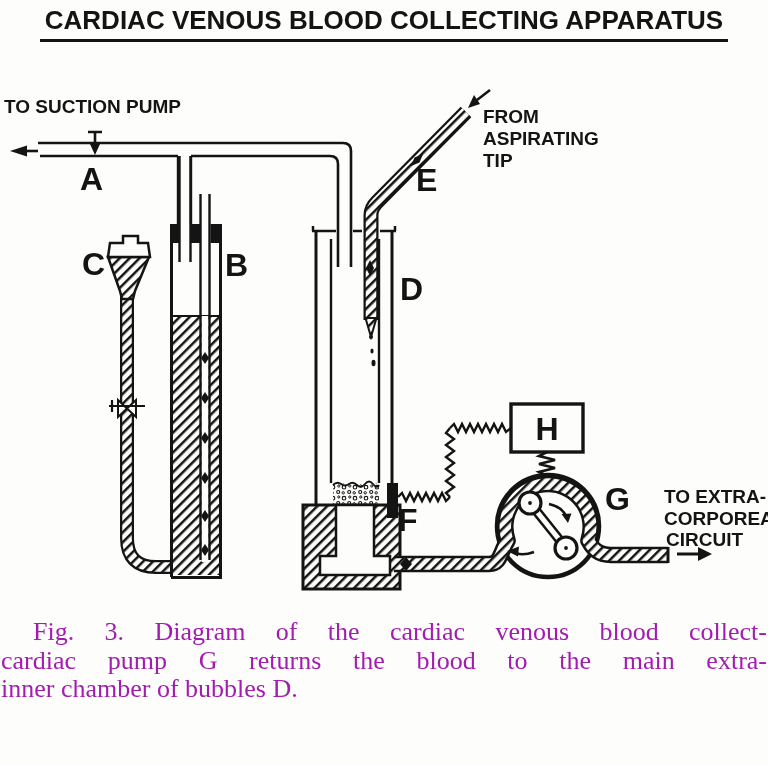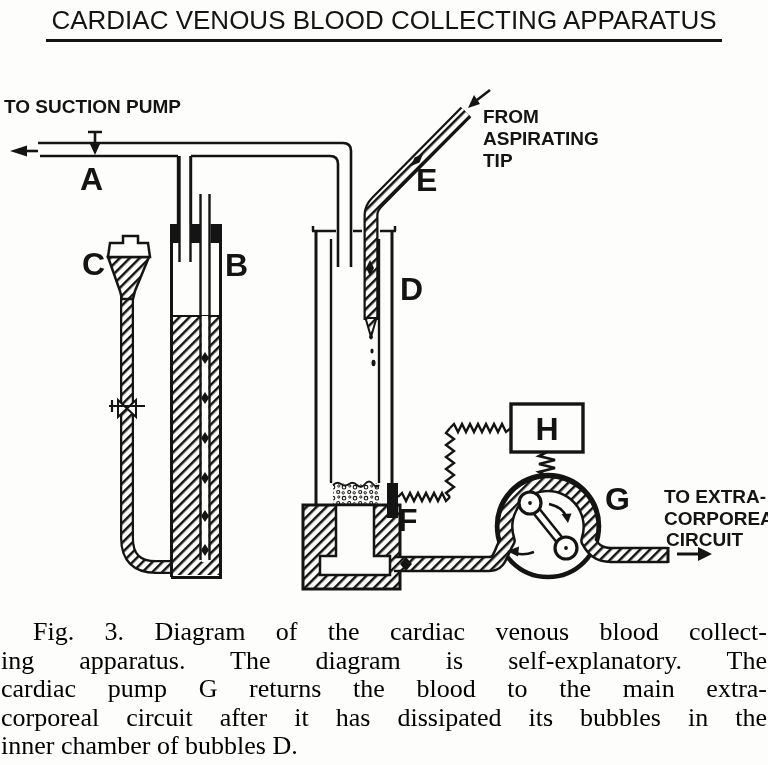--- a/index.html
+++ b/index.html
@@ -1,26 +1,26 @@
 <!DOCTYPE html>
 <html><head>
 <meta charset="utf-8">
 <style>
   html,body{margin:0;padding:0;background:#f6f6f4;}
   #page{position:relative;width:768px;height:765px;background:#fdfdfb;overflow:hidden;
         font-family:"Liberation Sans",sans-serif;color:#141414;}
   #title-wrap{position:absolute;top:5px;left:0;width:768px;text-align:center;}
-  #title-wrap span{display:inline-block;font-size:26px;font-weight:normal;letter-spacing:0px;
+  #title-wrap span{display:inline-block;font-size:26px;font-weight:bold;letter-spacing:0px;
         padding:0 5px 3px 5px;border-bottom:3px solid #141414;white-space:nowrap;}
   #diagram{position:absolute;top:0;left:0;}
   .hand{font-family:"Liberation Sans",sans-serif;font-weight:bold;fill:#141414;}
   .ann{font-size:19px;letter-spacing:0px;}
   .part{font-size:32px;}
   #caption{position:absolute;top:618px;left:0;width:766px;padding:0 1px;
-        font-family:"Liberation Serif",serif;font-size:26px;line-height:28.6px;color:#000000;}
+        font-family:"Liberation Serif",serif;font-size:26px;line-height:28.6px;color:#a21caf;}
   .cap-line{text-align:justify;text-align-last:justify;white-space:nowrap;}
   .cap-line.first{padding-left:32px;}
   .cap-line.last{text-align-last:left;white-space:normal;}
 </style>
 </head>
 <body>
 
 <div id="page">
 
   <div id="title-wrap">
@@ -159,19 +159,17 @@
       <path d="M677,554 H699" stroke="#141414" stroke-width="3" fill="none"></path>
       <polygon points="698,547 712,554 698,561" fill="#141414"></polygon>
     </g>
     <text class="hand ann" x="664" y="503">TO EXTRA-</text>
     <text class="hand ann" x="664" y="525">CORPOREAL</text>
     <text class="hand ann" x="666" y="546">CIRCUIT</text>
   </svg>
 
   <div id="caption">
     <div class="cap-line first">Fig. 3.  Diagram of the cardiac venous blood collect-</div>
-    <div class="cap-line">ing apparatus.  The diagram is self-explanatory.  The</div>
     <div class="cap-line">cardiac pump G returns the blood to the main extra-</div>
-    <div class="cap-line">corporeal circuit after it has dissipated its bubbles in the</div>
     <div class="cap-line last">inner chamber of bubbles D.</div>
   </div>
 
 </div>
 
 </body></html>

